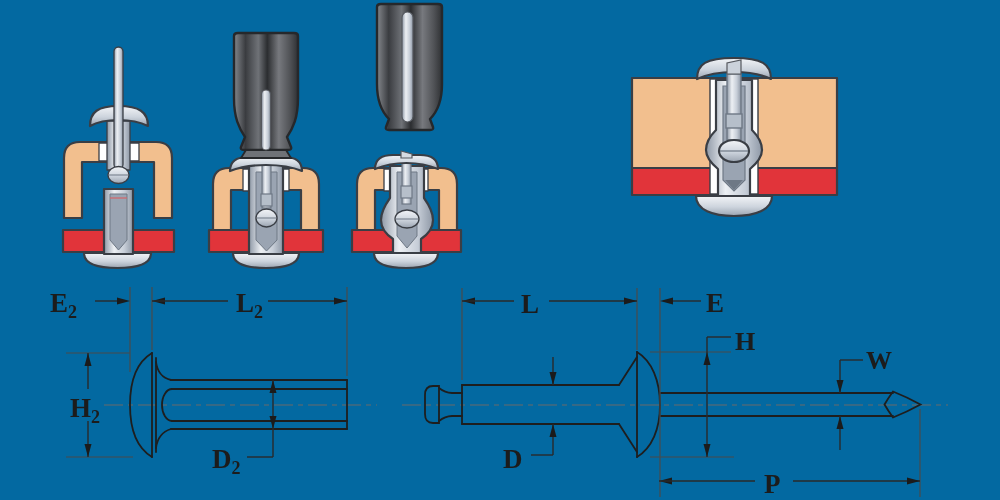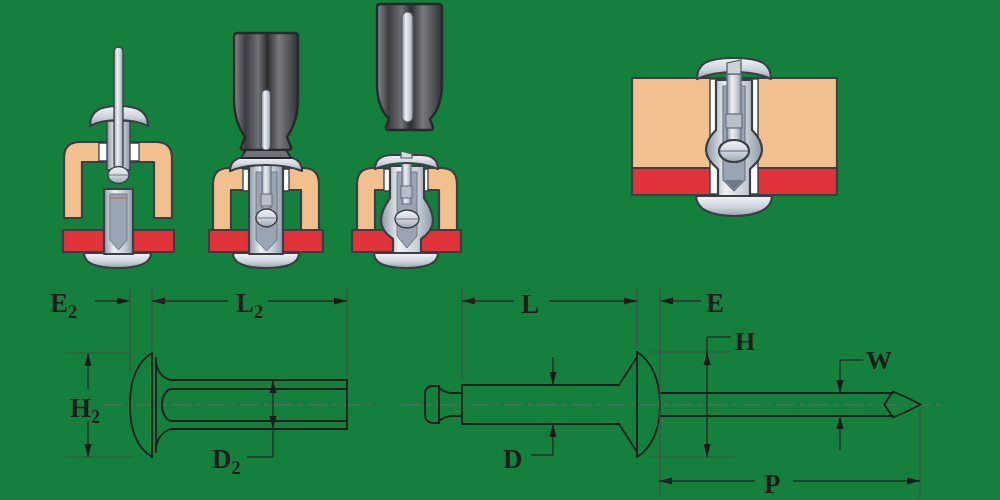--- a/index.html
+++ b/index.html
@@ -1,16 +1,16 @@
 <!DOCTYPE html>
 <html><head>
 <meta charset="utf-8">
 <style>
   html,body{margin:0;padding:0;background:#fff;}
-  .canvas{position:relative;width:1000px;height:500px;background:#15803d;overflow:hidden;}
+  .canvas{position:relative;width:1000px;height:500px;background:#0369a1;overflow:hidden;}
   svg{display:block;}
   
   .ol{stroke:#3A3E45;stroke-width:2.2;stroke-linejoin:round;}
   .ol-thin{stroke:#3A3E45;stroke-width:1.3;stroke-linejoin:round;}
   
   .obj{stroke:#1E1E1E;stroke-width:1.8;fill:none;stroke-linecap:round;}
   .dim-line{stroke:#2A2A2A;stroke-width:1.4;fill:none;}
   .ext-line{stroke:#4A4A4A;stroke-width:1.2;fill:none;}
   .cl{stroke:#6B6B6B;stroke-width:1.2;fill:none;stroke-dasharray:19 5 5 5;}
   .arrow{fill:#1B1B1B;stroke:none;}

